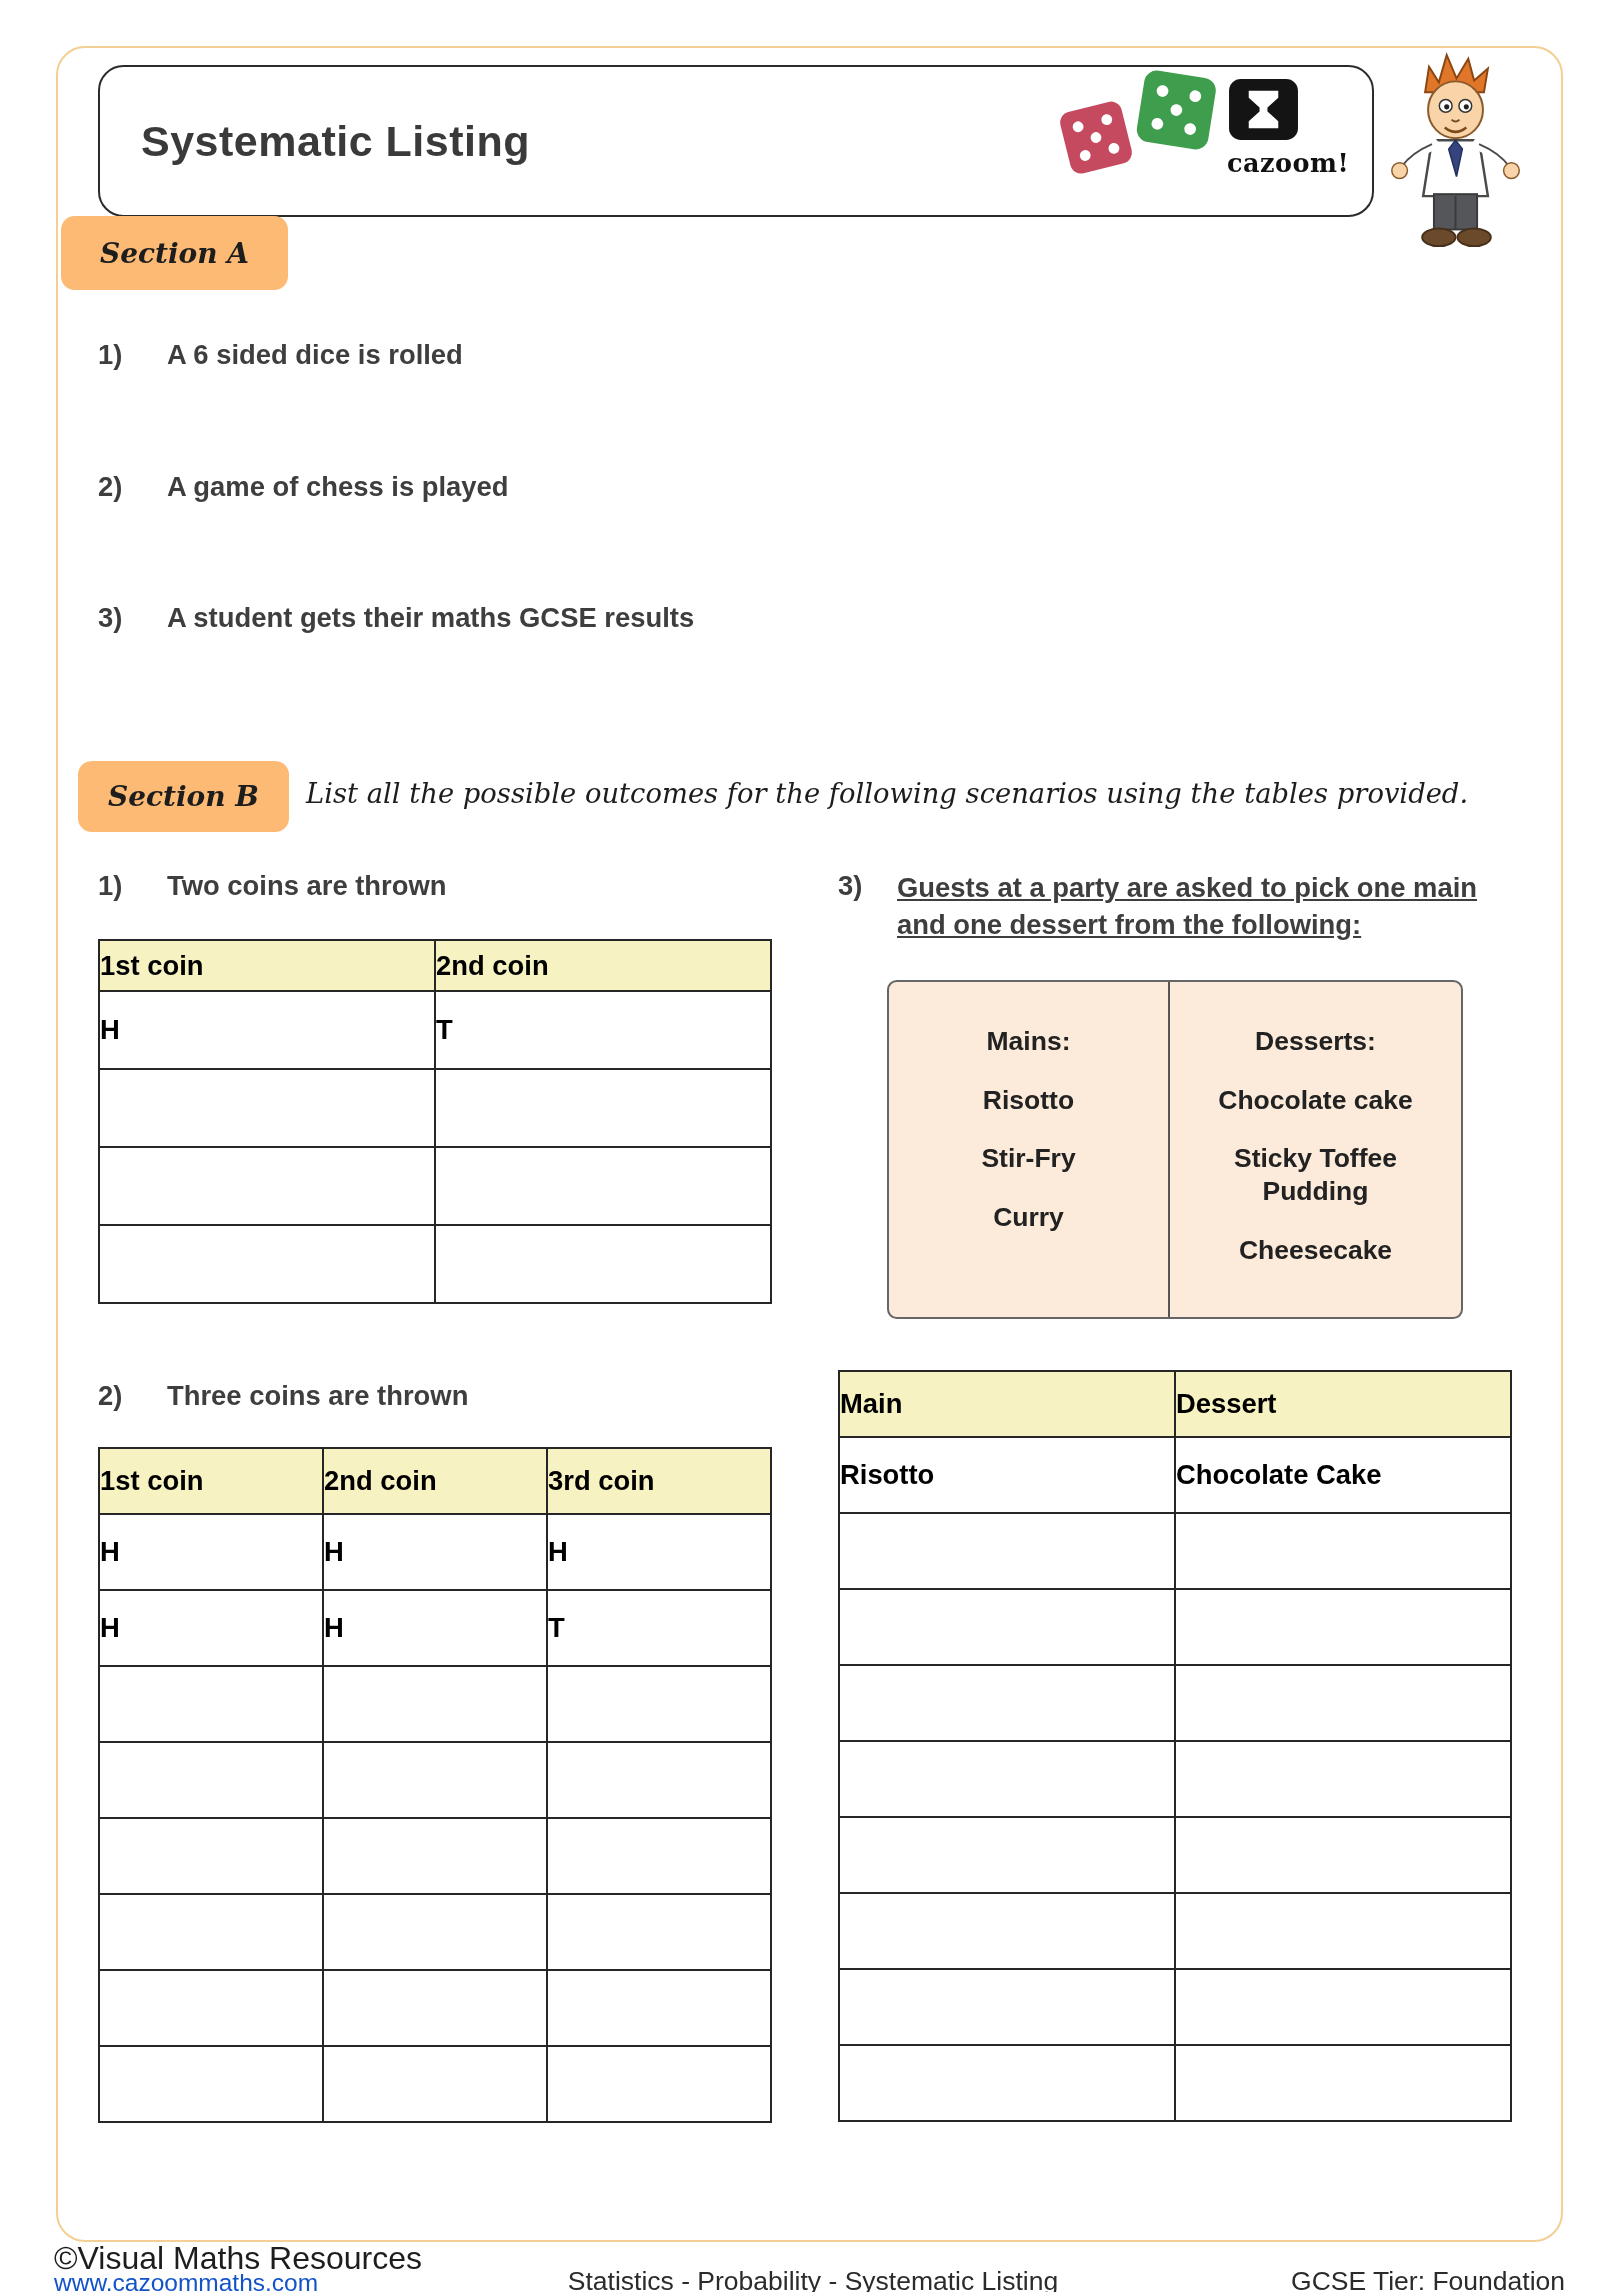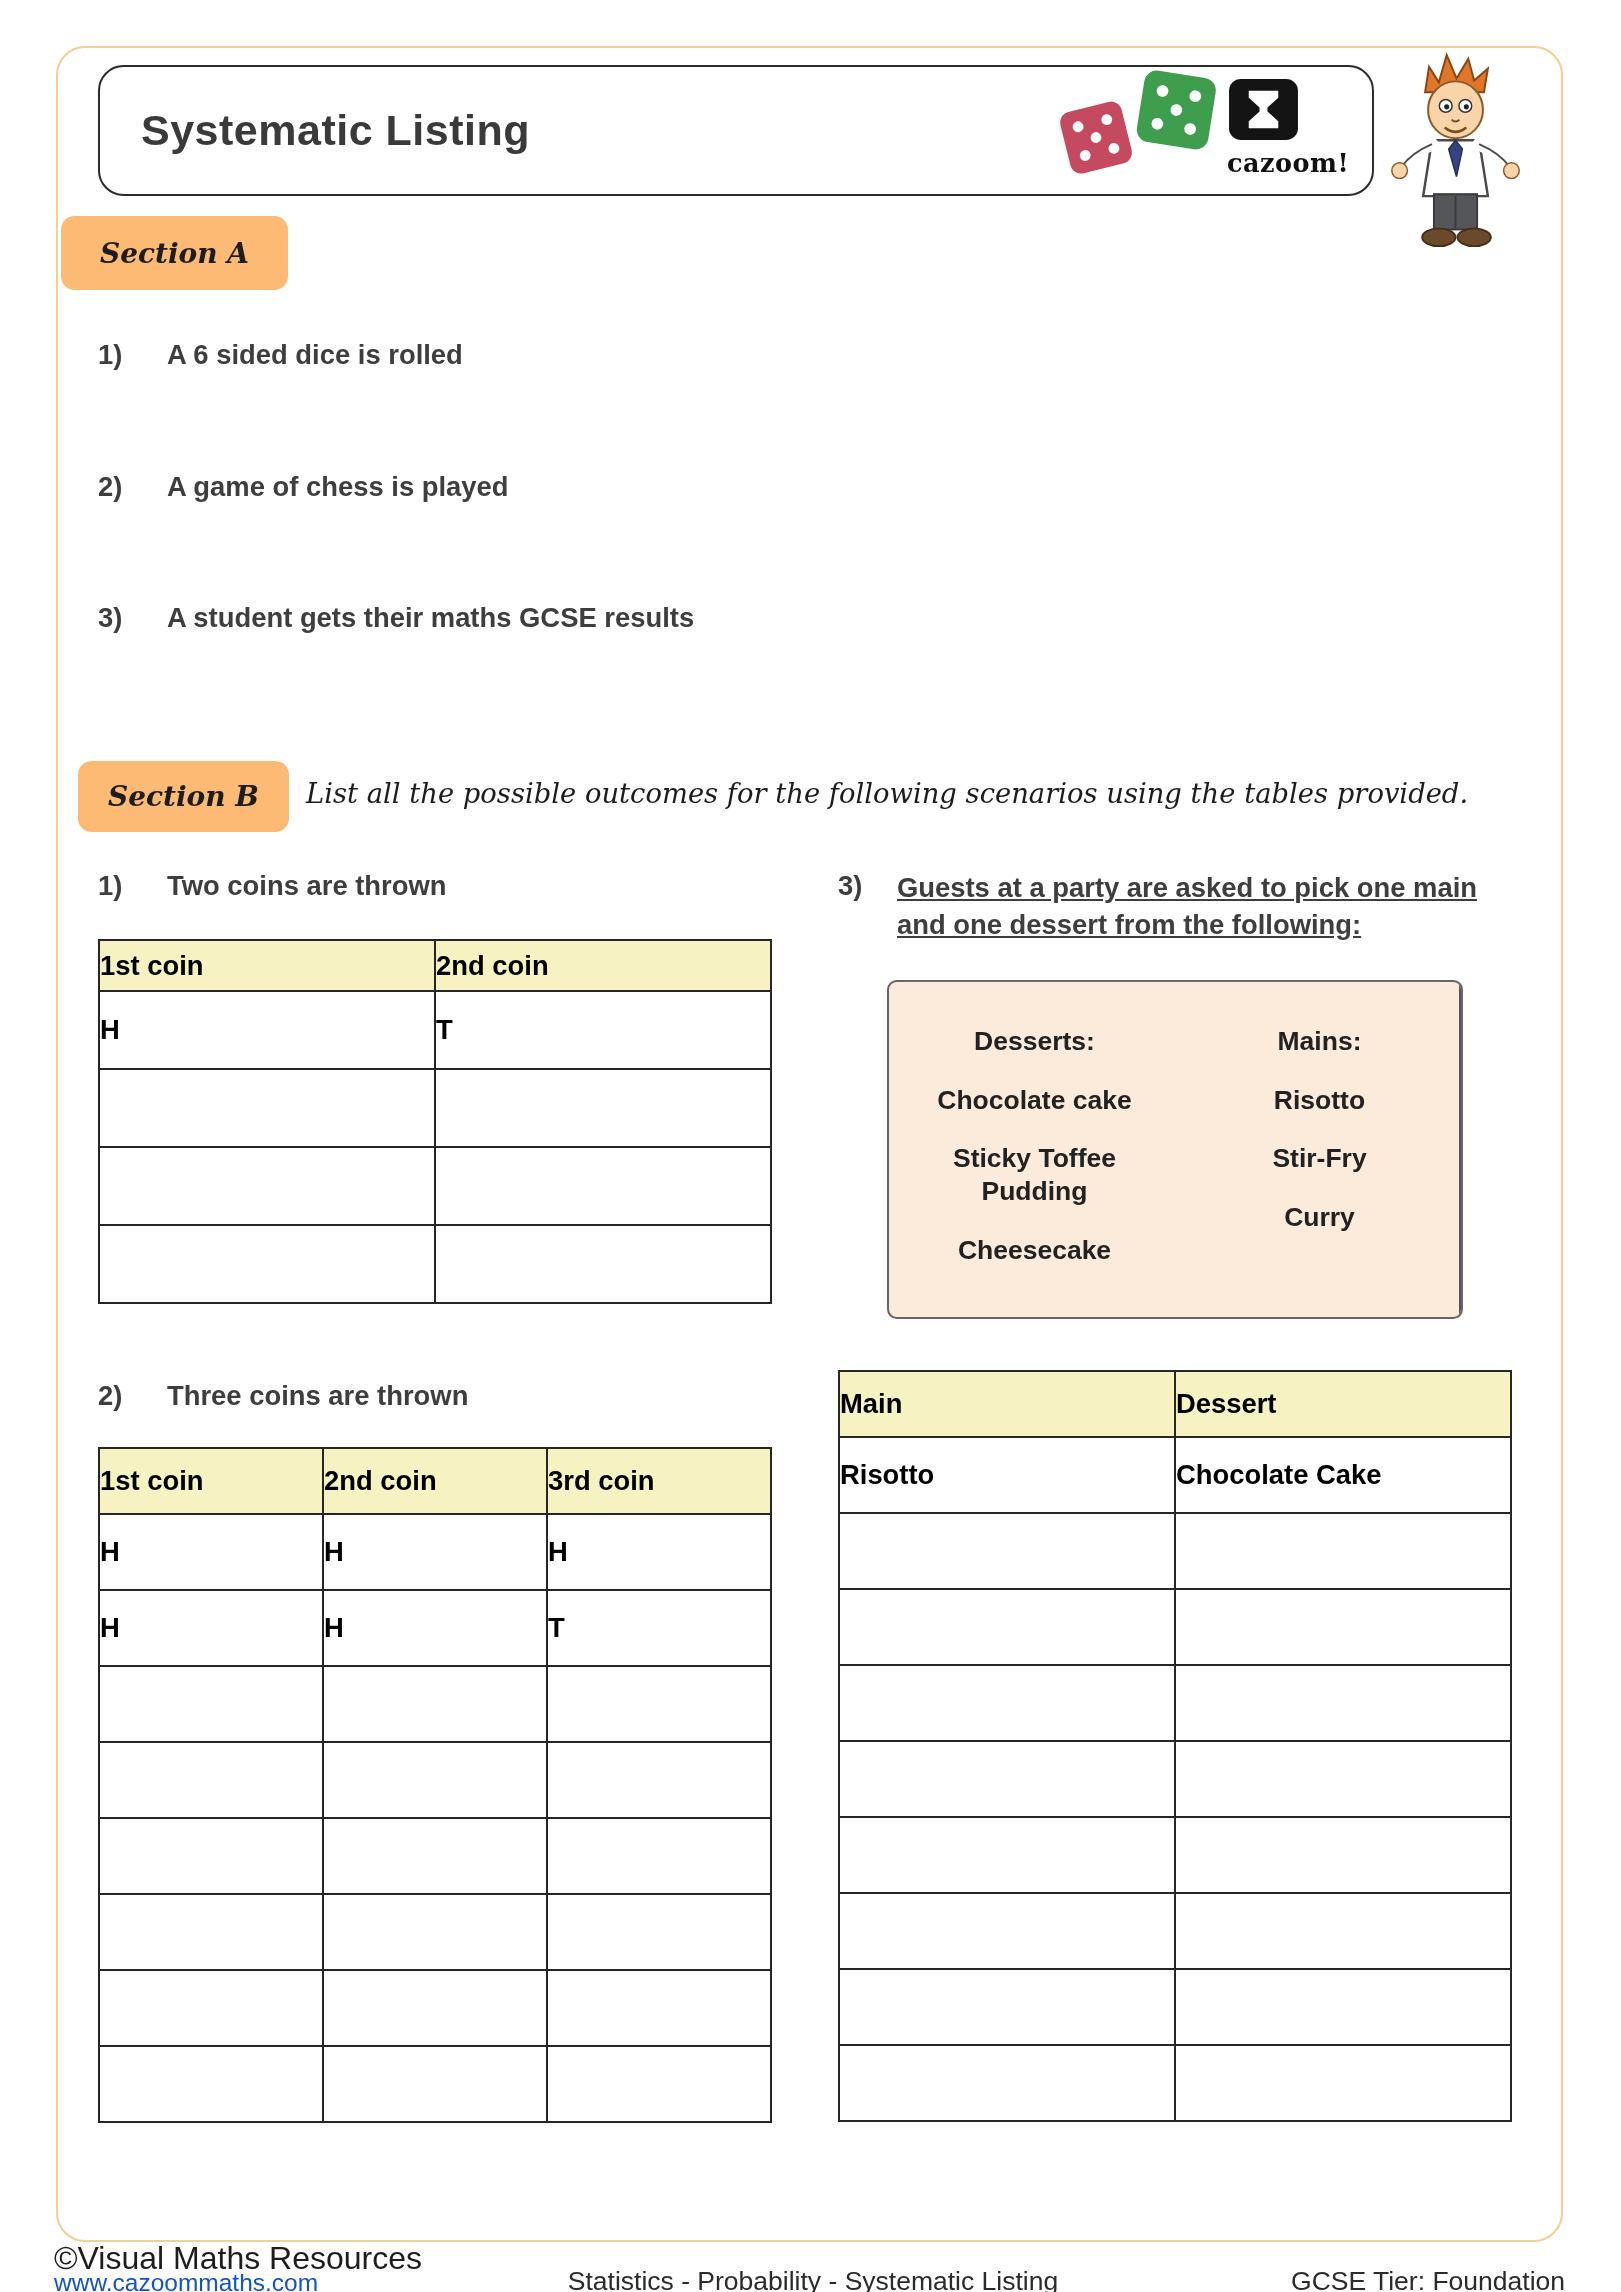--- a/index.html
+++ b/index.html
@@ -15,21 +15,21 @@
 
   
   .page-border {
     left: 56px; top: 46px; width: 1507px; height: 2196px;
     border: 2.9px solid #F3CF95; border-radius: 29px;
     pointer-events: none;
   }
 
   
   .header-box {
-    left: 98px; top: 65px; width: 1276px; height: 131px;
+    left: 98px; top: 65px; width: 1276px; height: 152px;
     border: 2.9px solid #2b2b2b; border-radius: 25.5px;
     background: #fff; display: flex; align-items: center;
     padding-left: 41px;
   }
   .title { font-size: 43px; font-weight: bold; color: #3a3a3a; letter-spacing: 0.5px; }
   .die { position: absolute; }
   .die.red   { left: 961px; top: 35px; transform: rotate(-14deg); }
   .die.green { left: 1035px; top: 2px; transform: rotate(9deg); }
   .logo-wrap { position: absolute; left: 1127px; top: 9.8px; width: 127px; text-align: left; }
   .logo-text {
@@ -219,31 +219,31 @@
   </tr>
 </tbody>
   </table>
 
 <div class="q qb3">
   <span class="num">3)</span>
   <span class="txt">Guests at a party are asked to pick one main and one dessert from the following:</span>
 </div>
 
 <div class="abs menu-box">
+  <div class="menu-col left">
+    <div class="menu-item">Mains:</div>
+    <div class="menu-item">Risotto</div>
+    <div class="menu-item">Stir-Fry</div>
+    <div class="menu-item">Curry</div>
+  </div>
   <div class="menu-col right">
     <div class="menu-item">Desserts:</div>
     <div class="menu-item">Chocolate cake</div>
     <div class="menu-item">Sticky Toffee Pudding</div>
     <div class="menu-item">Cheesecake</div>
-  </div>
-  <div class="menu-col left">
-    <div class="menu-item">Mains:</div>
-    <div class="menu-item">Risotto</div>
-    <div class="menu-item">Stir-Fry</div>
-    <div class="menu-item">Curry</div>
   </div>
 </div>
 
 <div class="q qb2">
   <span class="num">2)</span>
   <span class="txt">Three coins are thrown</span>
 </div>
 
 <table class="tbl three-coins">
   <tbody>

